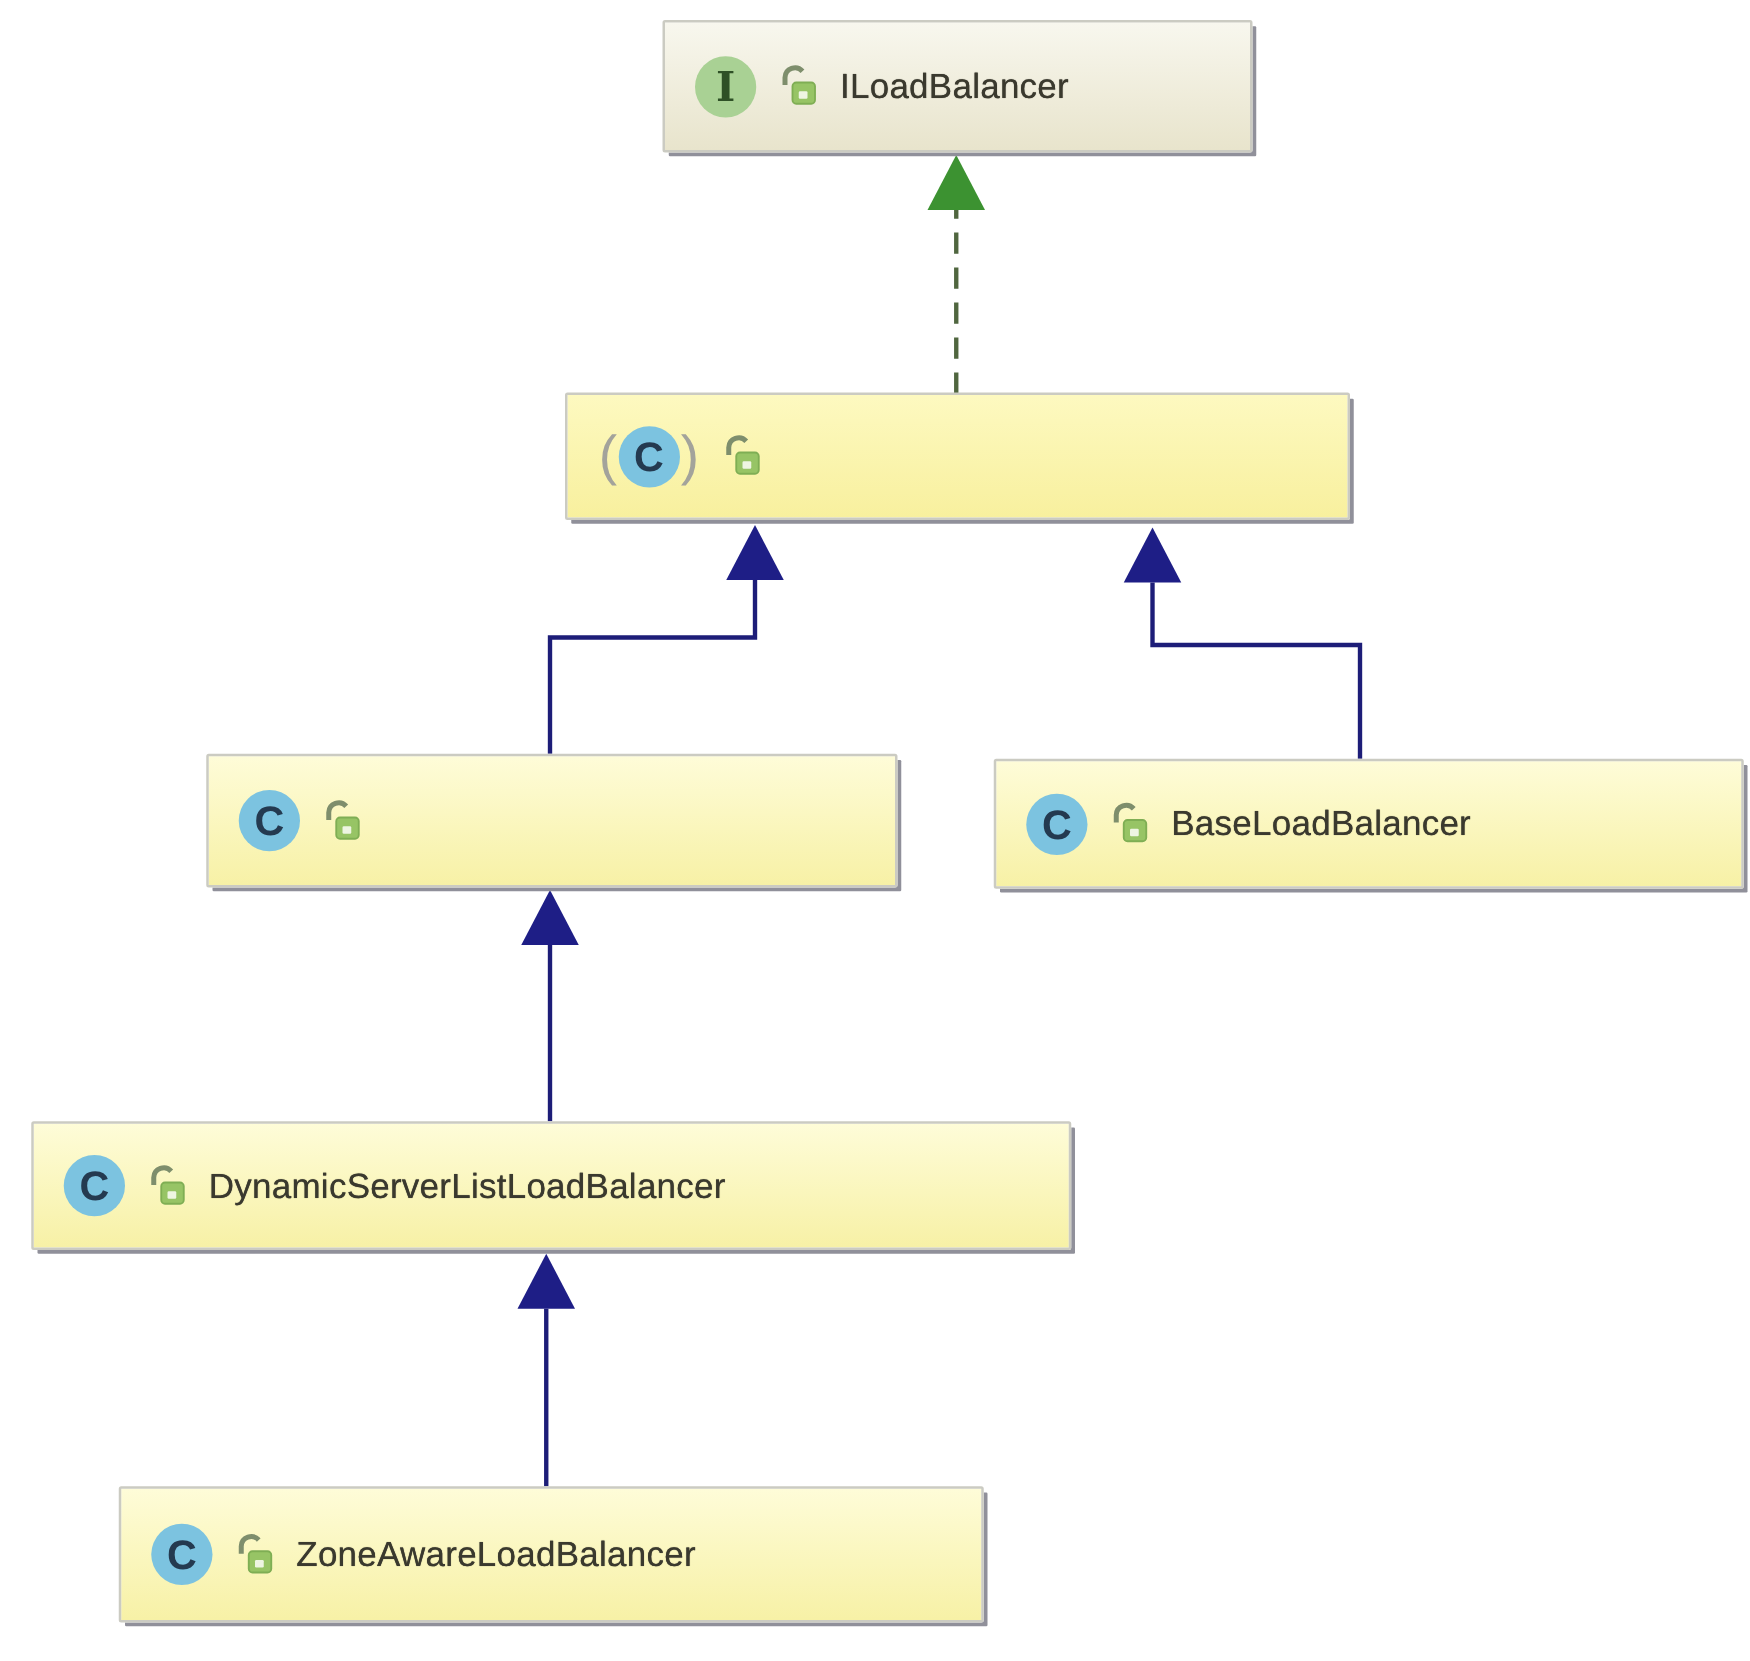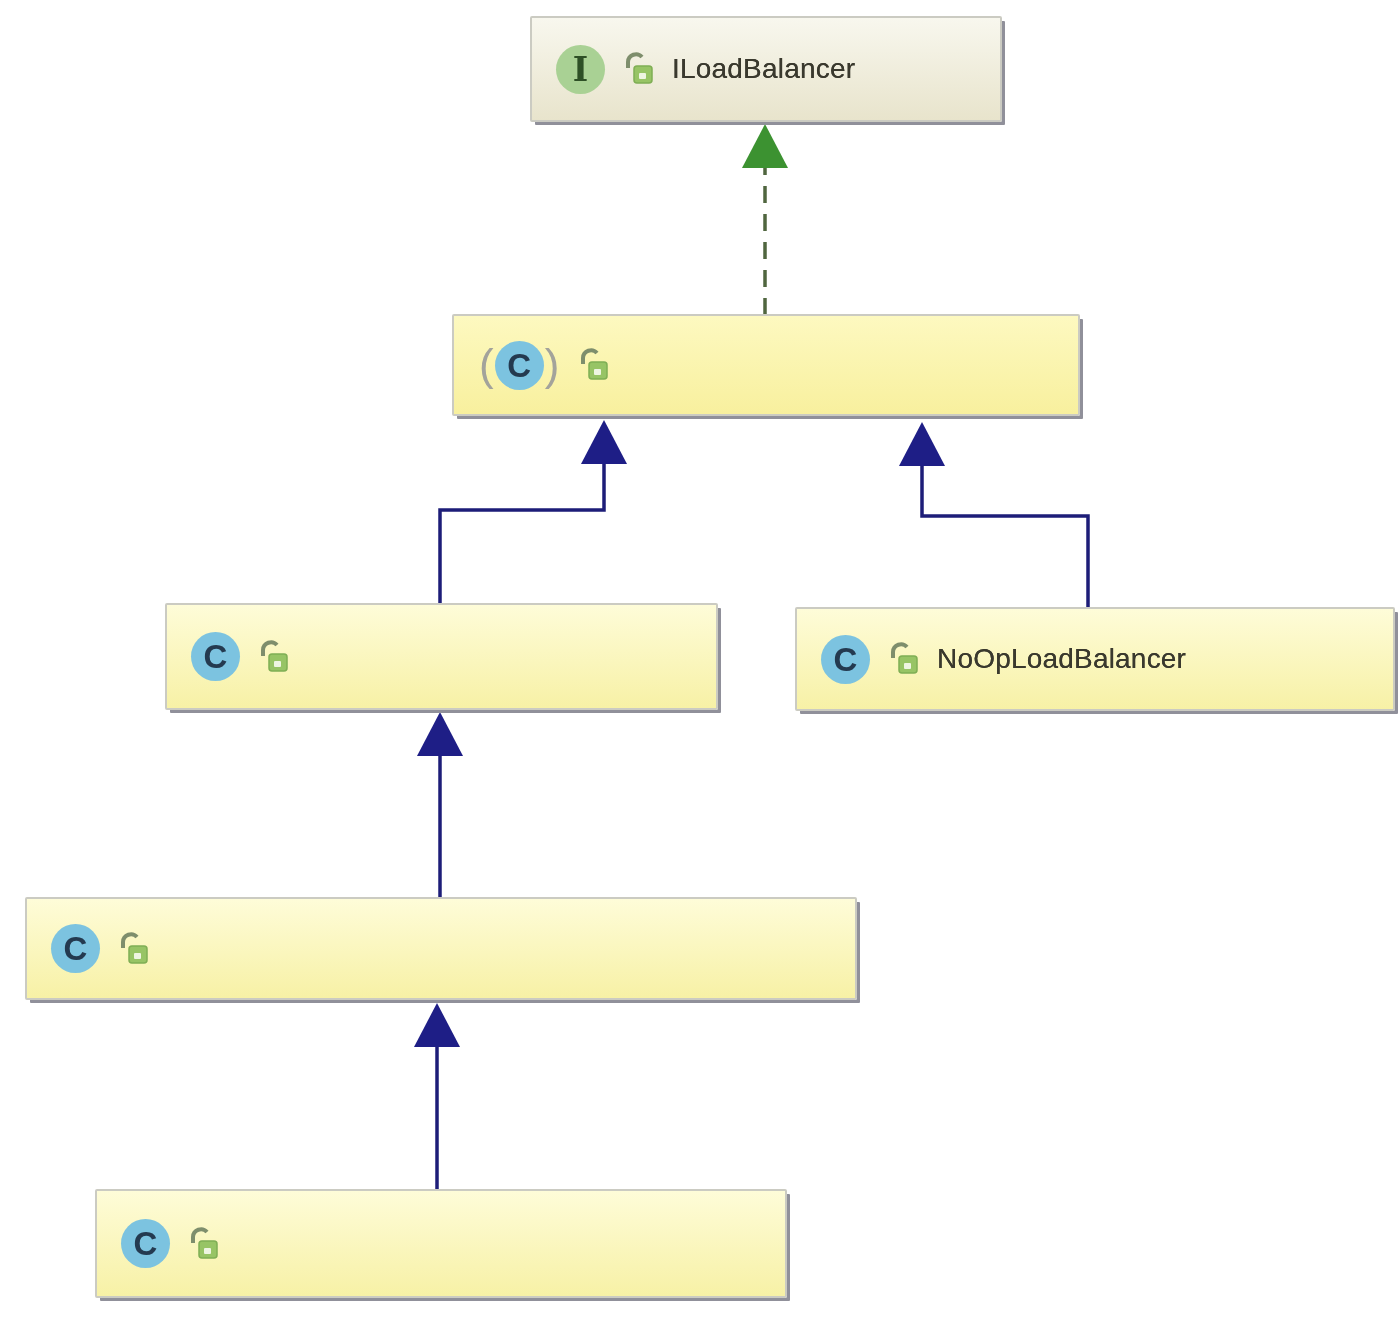--- a/index.html
+++ b/index.html
@@ -145,44 +145,46 @@
       <span class="type-icon">C</span>
 
     </span>
     <span class="lock-icon">
       <svg width="33" height="36" viewBox="0 0 33 36" xmlns="http://www.w3.org/2000/svg">
         <path d="M6 17 V11 a8 8 0 0 1 14 -5" fill="none" stroke="#7e8e6c" stroke-width="4"></path>
         <rect x="12" y="15" width="18" height="17" rx="3" fill="#97c465" stroke="#7fae54" stroke-width="1.5"></rect>
         <rect x="17" y="22" width="7" height="6" rx="1" fill="#eef5e2"></rect>
       </svg>
     </span>
-    <span class="label">NoOpLoadBalancer</span>
+    <span class="label">BaseLoadBalancer</span>
   </div>
       <div class="node class" style="left: 25px; top: 897px; width: 832px; height: 103px;">
     <span class="type-icon-wrap">
 
       <span class="type-icon">C</span>
 
     </span>
     <span class="lock-icon">
       <svg width="33" height="36" viewBox="0 0 33 36" xmlns="http://www.w3.org/2000/svg">
         <path d="M6 17 V11 a8 8 0 0 1 14 -5" fill="none" stroke="#7e8e6c" stroke-width="4"></path>
         <rect x="12" y="15" width="18" height="17" rx="3" fill="#97c465" stroke="#7fae54" stroke-width="1.5"></rect>
         <rect x="17" y="22" width="7" height="6" rx="1" fill="#eef5e2"></rect>
       </svg>
     </span>
+    <span class="label">DynamicServerListLoadBalancer</span>
   </div>
       <div class="node class" style="left: 95px; top: 1189px; width: 692px; height: 109px;">
     <span class="type-icon-wrap">
 
       <span class="type-icon">C</span>
 
     </span>
     <span class="lock-icon">
       <svg width="33" height="36" viewBox="0 0 33 36" xmlns="http://www.w3.org/2000/svg">
         <path d="M6 17 V11 a8 8 0 0 1 14 -5" fill="none" stroke="#7e8e6c" stroke-width="4"></path>
         <rect x="12" y="15" width="18" height="17" rx="3" fill="#97c465" stroke="#7fae54" stroke-width="1.5"></rect>
         <rect x="17" y="22" width="7" height="6" rx="1" fill="#eef5e2"></rect>
       </svg>
     </span>
+    <span class="label">ZoneAwareLoadBalancer</span>
   </div>
     </div>
 </div>
 
 </body></html>

